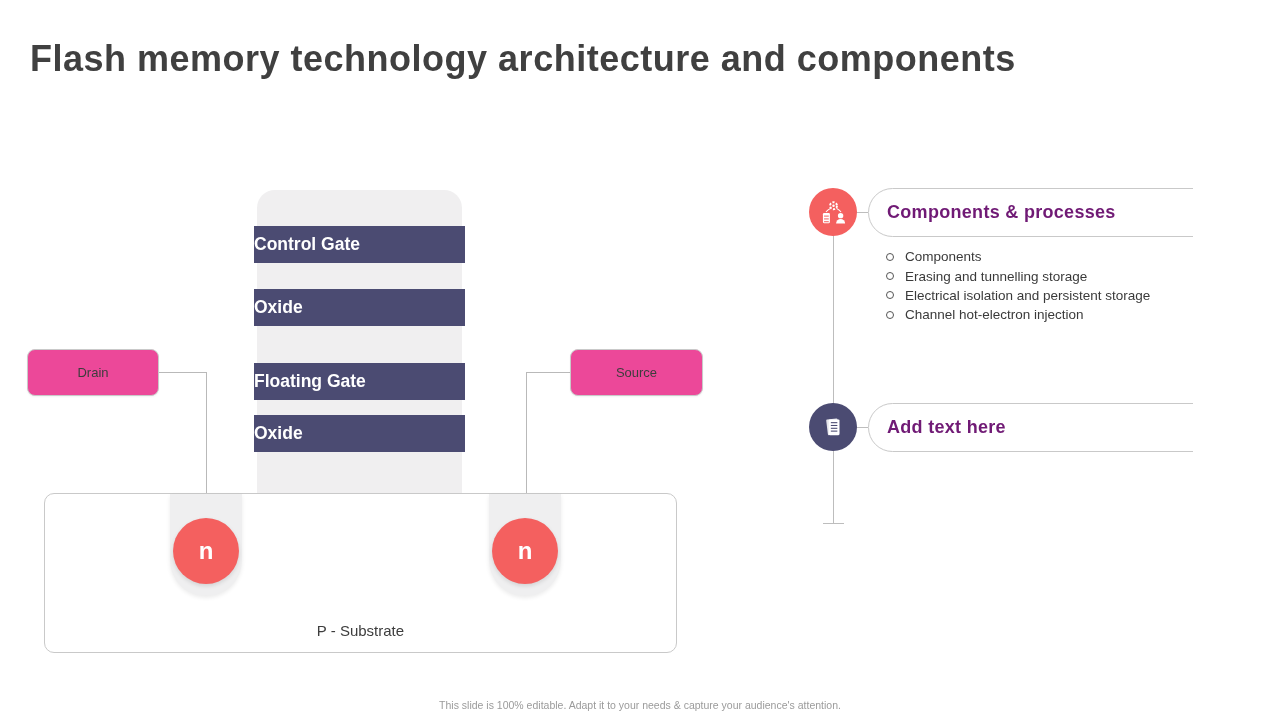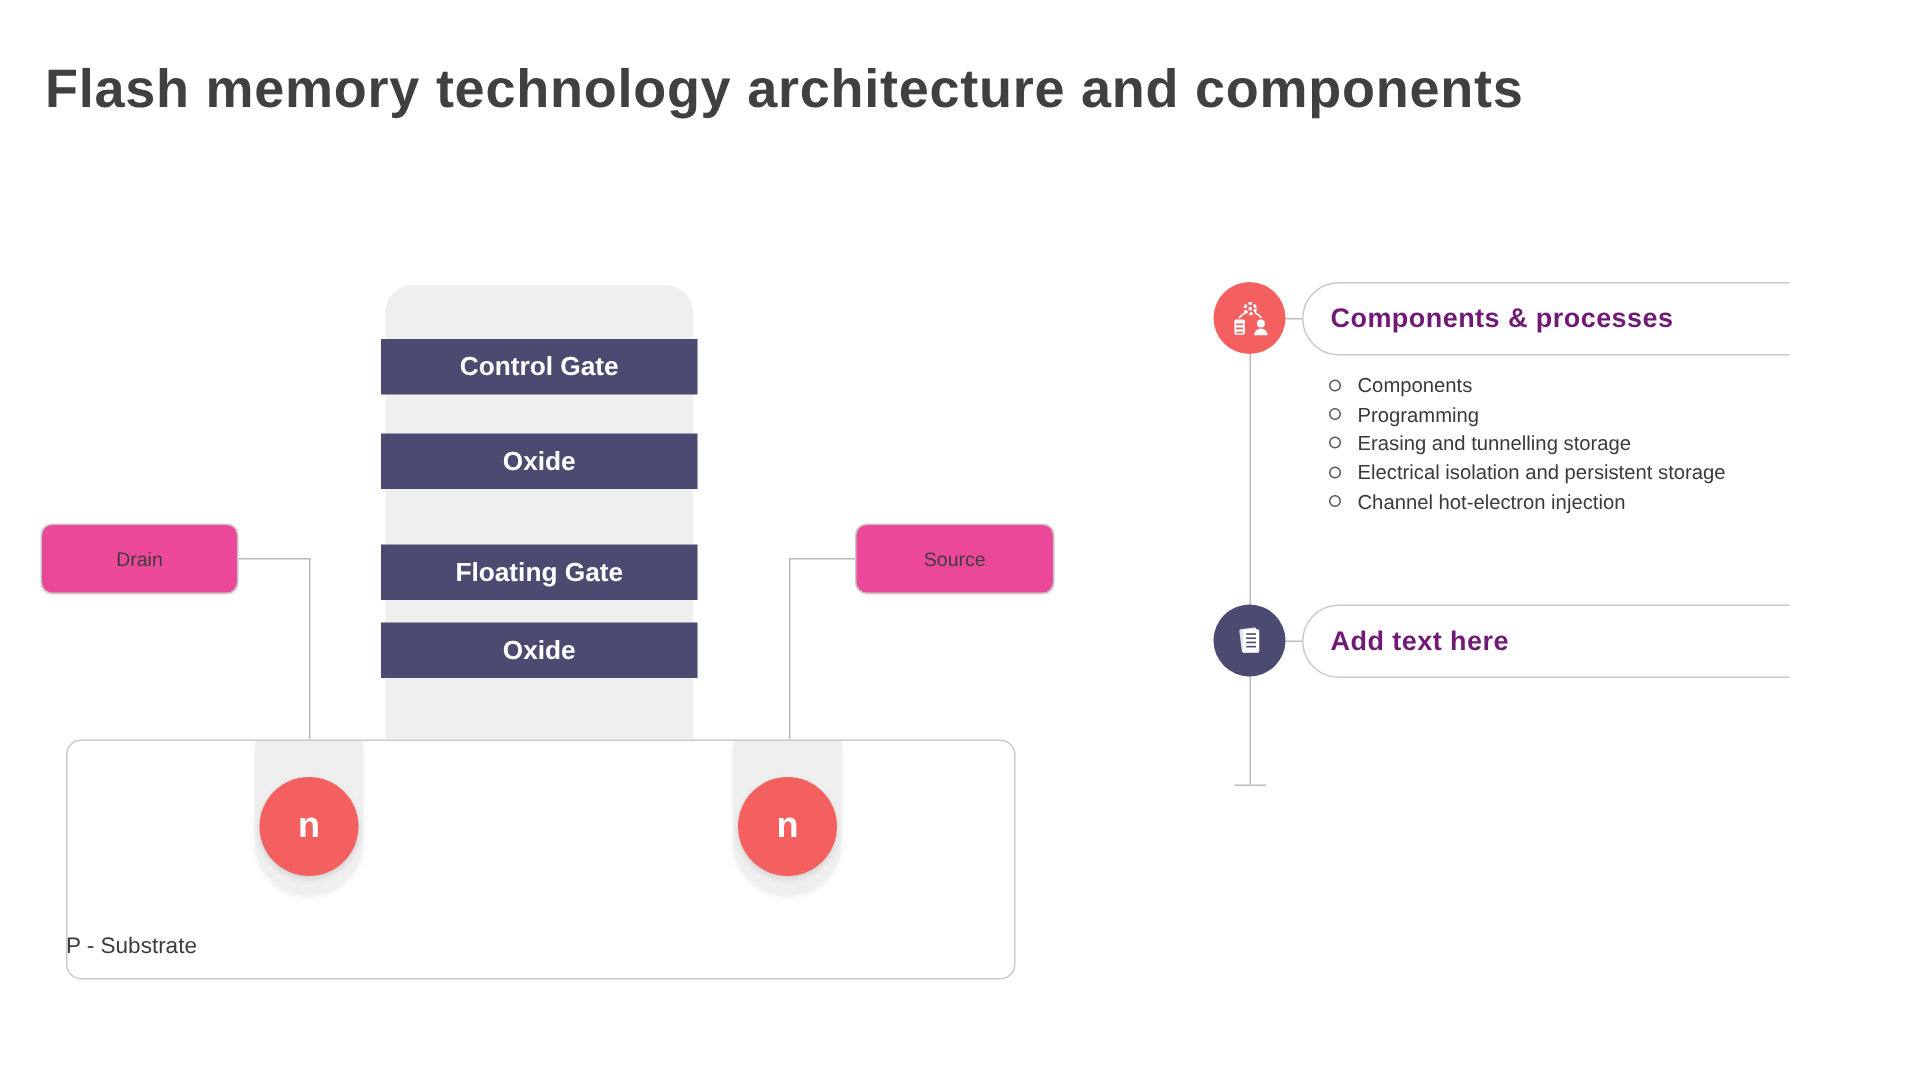--- a/index.html
+++ b/index.html
@@ -8,21 +8,21 @@
 
   
   .title { position:absolute; left:30px; top:38px; font-size:36px; font-weight:700;
            color:#404040; letter-spacing:0.5px; }
   .subtitle { position:absolute; left:30px; top:99px; font-size:11.5px; color:#454545; }
 
   
   .gate-column { position:absolute; left:257px; top:190px; width:205px; height:303px;
                  background:#f0eff0; border-radius:18px 18px 0 0; }
   .layer-bar { position:absolute; left:254px; width:211px; height:37px; background:#4b4b72;
-               color:#ffffff; font-size:17.5px; font-weight:700; text-align:center;
+               color:#ffffff; font-size:17.5px; font-weight:700; text-align:left;
                line-height:37px; }
   .bar-1 { top:226px; } .bar-2 { top:289px; } .bar-3 { top:352px;margin-top:11px; } .bar-4 { top:415px; }
 
   
   .terminal-box { position:absolute; top:349px; height:47px; background:#ec4899;
                   border:1px solid #c9c9c9; border-radius:8px; display:flex;
                   align-items:center; justify-content:center; font-size:13px; color:#3d3d3d;
                   box-shadow:0 1px 2px rgba(0,0,0,0.05); }
   .drain-box  { left:27px;  width:132px; }
   .source-box { left:570px; width:133px; }
@@ -31,21 +31,21 @@
   .cline { position:absolute; background:#b9b9b9; }
   .drain-h  { left:159px; top:372px; width:48px;  height:1px; }
   .drain-v  { left:206px; top:372px; width:1px;   height:121px; }
   .source-h { left:526px; top:372px; width:44px;  height:1px; }
   .source-v { left:526px; top:372px; width:1px;   height:121px; }
 
   
   .substrate { position:absolute; left:44px; top:493px; width:633px; height:160px;
                background:#ffffff; border:1px solid #c9c9c9; border-radius:10px; }
   .substrate-label { position:absolute; left:44px; top:622px; width:633px;
-                     text-align:left; font-size:15px; color:#3d3d3d; }
+                     text-align:center; font-size:15px; color:#3d3d3d; }
   .n-tab { position:absolute; top:494px; width:72px; height:102px; background:#efeff0;
            border-radius:0 0 36px 36px; box-shadow:0 2px 4px rgba(0,0,0,0.08); }
   .tab-left  { left:170px; } .tab-right { left:489px; }
   .n-circle { position:absolute; top:518px; width:66px; height:66px; border-radius:50%;
               background:#f4605f; color:#ffffff; font-size:24px; font-weight:700;
               display:flex; align-items:center; justify-content:center;
               box-shadow:0 2px 4px rgba(0,0,0,0.12); }
   .n-left  { left:173px; } .n-right { left:492px; }
 
   
@@ -119,33 +119,33 @@
         <line x1="3.6" y1="15.2" x2="7.8" y2="15.2" stroke="#f4605f" stroke-width="0.9"></line>
         <line x1="3.6" y1="17.7" x2="7.8" y2="17.7" stroke="#f4605f" stroke-width="0.9"></line>
         <line x1="3.6" y1="20.2" x2="7.8" y2="20.2" stroke="#f4605f" stroke-width="0.9"></line>
         <circle cx="18.3" cy="14.8" r="2.4" fill="#ffffff"></circle>
         <path d="M14.3,21.8 a4,4 0 0 1 8,0 z" fill="#ffffff"></path>
       </svg>
     </div>
     <div class="pill pill-1">Components &amp; processes</div>
     <ul class="bullet-list">
       <li>Components</li>
-      <li>Programming</li>
       <li>Erasing and tunnelling storage</li>
       <li>Electrical isolation and persistent storage</li>
       <li>Channel hot-electron injection</li>
     </ul>
 
     <div class="item-circle circle-navy">
       <svg width="26" height="26" viewBox="0 0 24 24">
         <rect x="6.5" y="4.5" width="10.5" height="14.5" rx="1" fill="#ffffff" opacity="0.85" transform="rotate(-7 12 12)"></rect>
         <rect x="8" y="5" width="10" height="14.5" rx="1" fill="#ffffff"></rect>
         <line x1="10" y1="8" x2="16" y2="8" stroke="#4b4b72" stroke-width="1"></line>
         <line x1="10" y1="10.6" x2="16" y2="10.6" stroke="#4b4b72" stroke-width="1"></line>
         <line x1="10" y1="13.2" x2="16" y2="13.2" stroke="#4b4b72" stroke-width="1"></line>
         <line x1="10" y1="15.8" x2="16" y2="15.8" stroke="#4b4b72" stroke-width="1"></line>
       </svg>
     </div>
     <div class="pill pill-2">Add text here</div>
   </div>
 
+  <div class="footer">This slide is 100% editable. Adapt it to your needs &amp; capture your audience's attention.</div>
 
 </div>
 
 </body></html>

